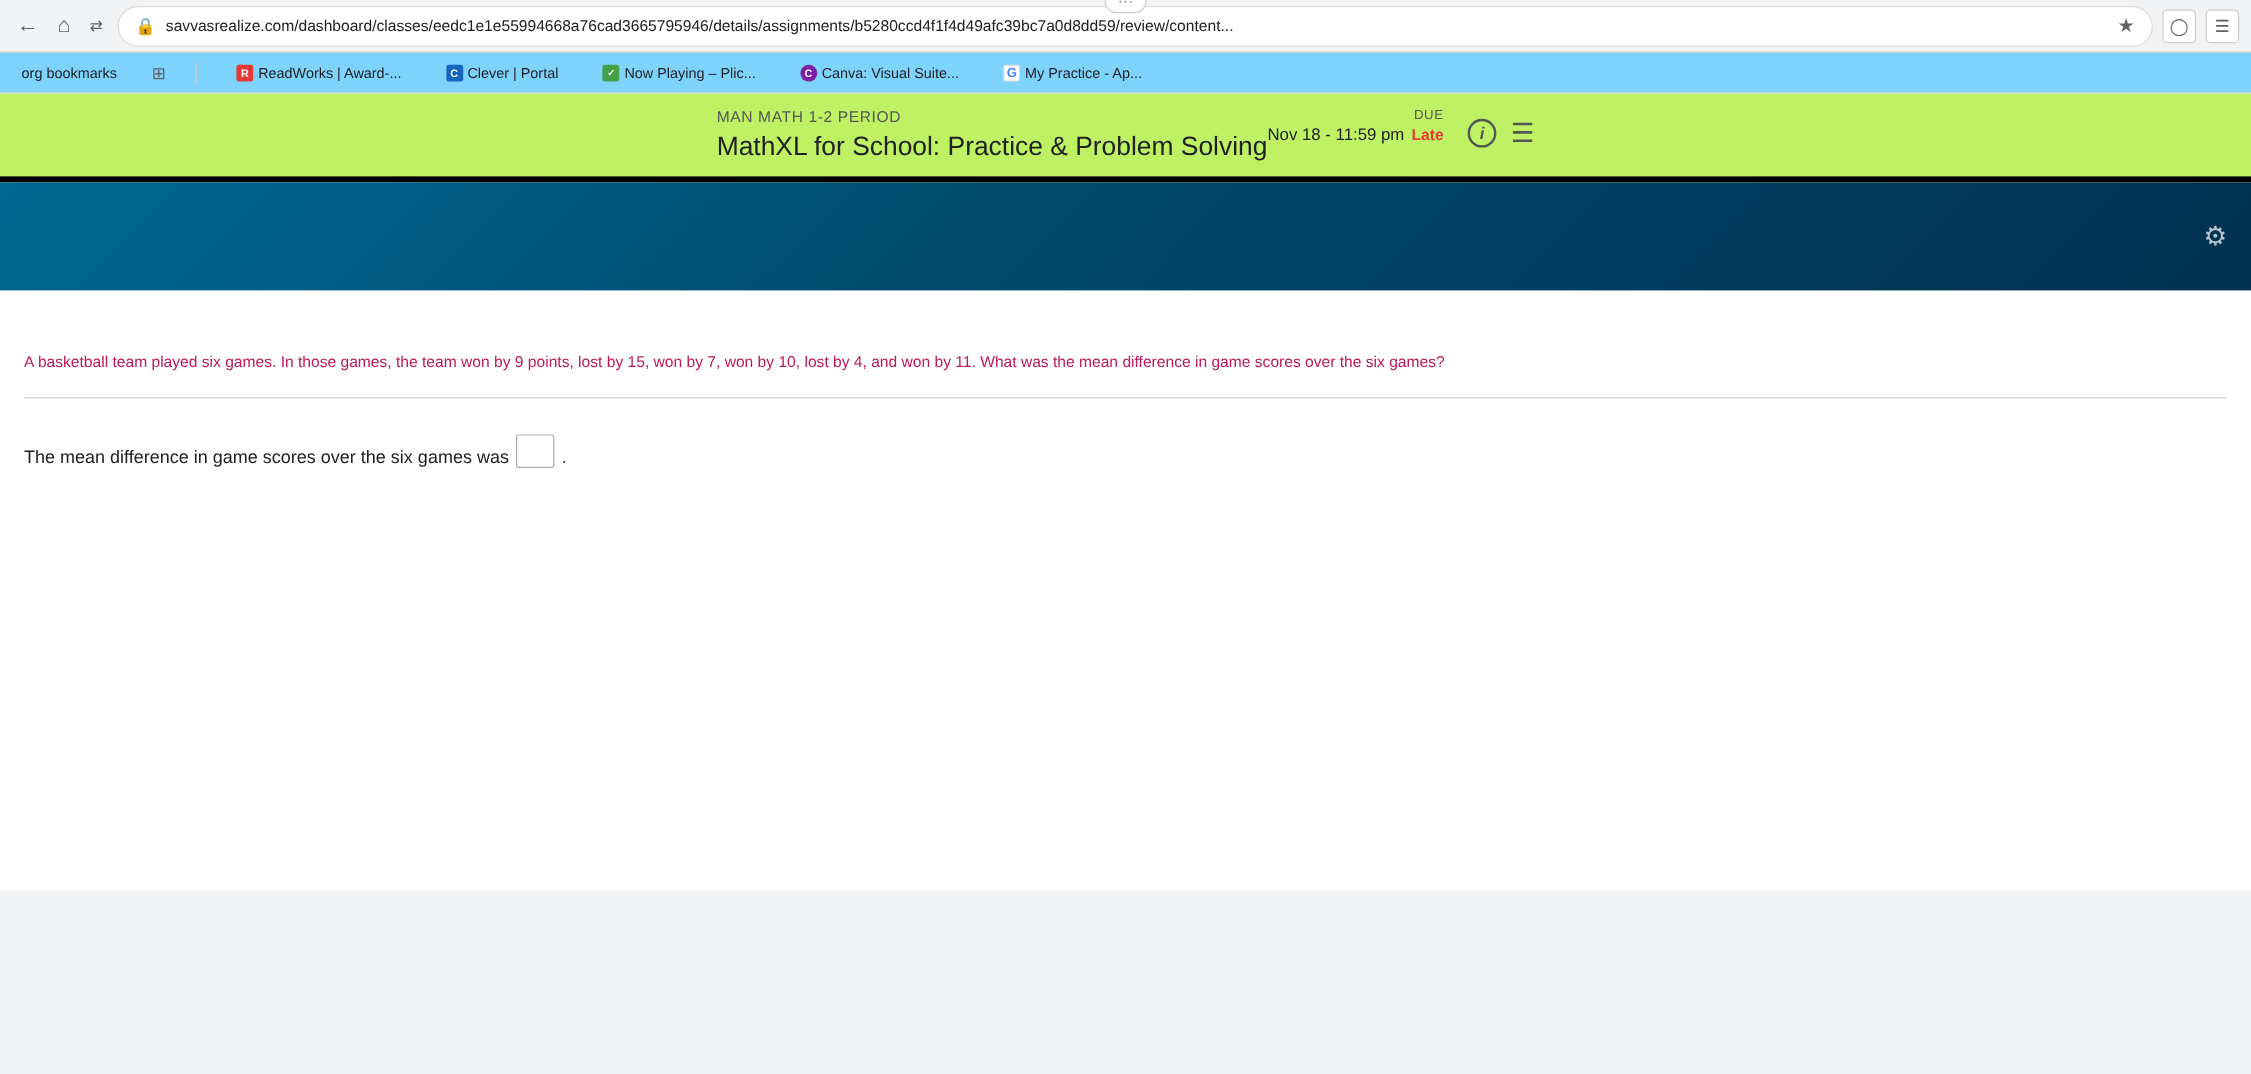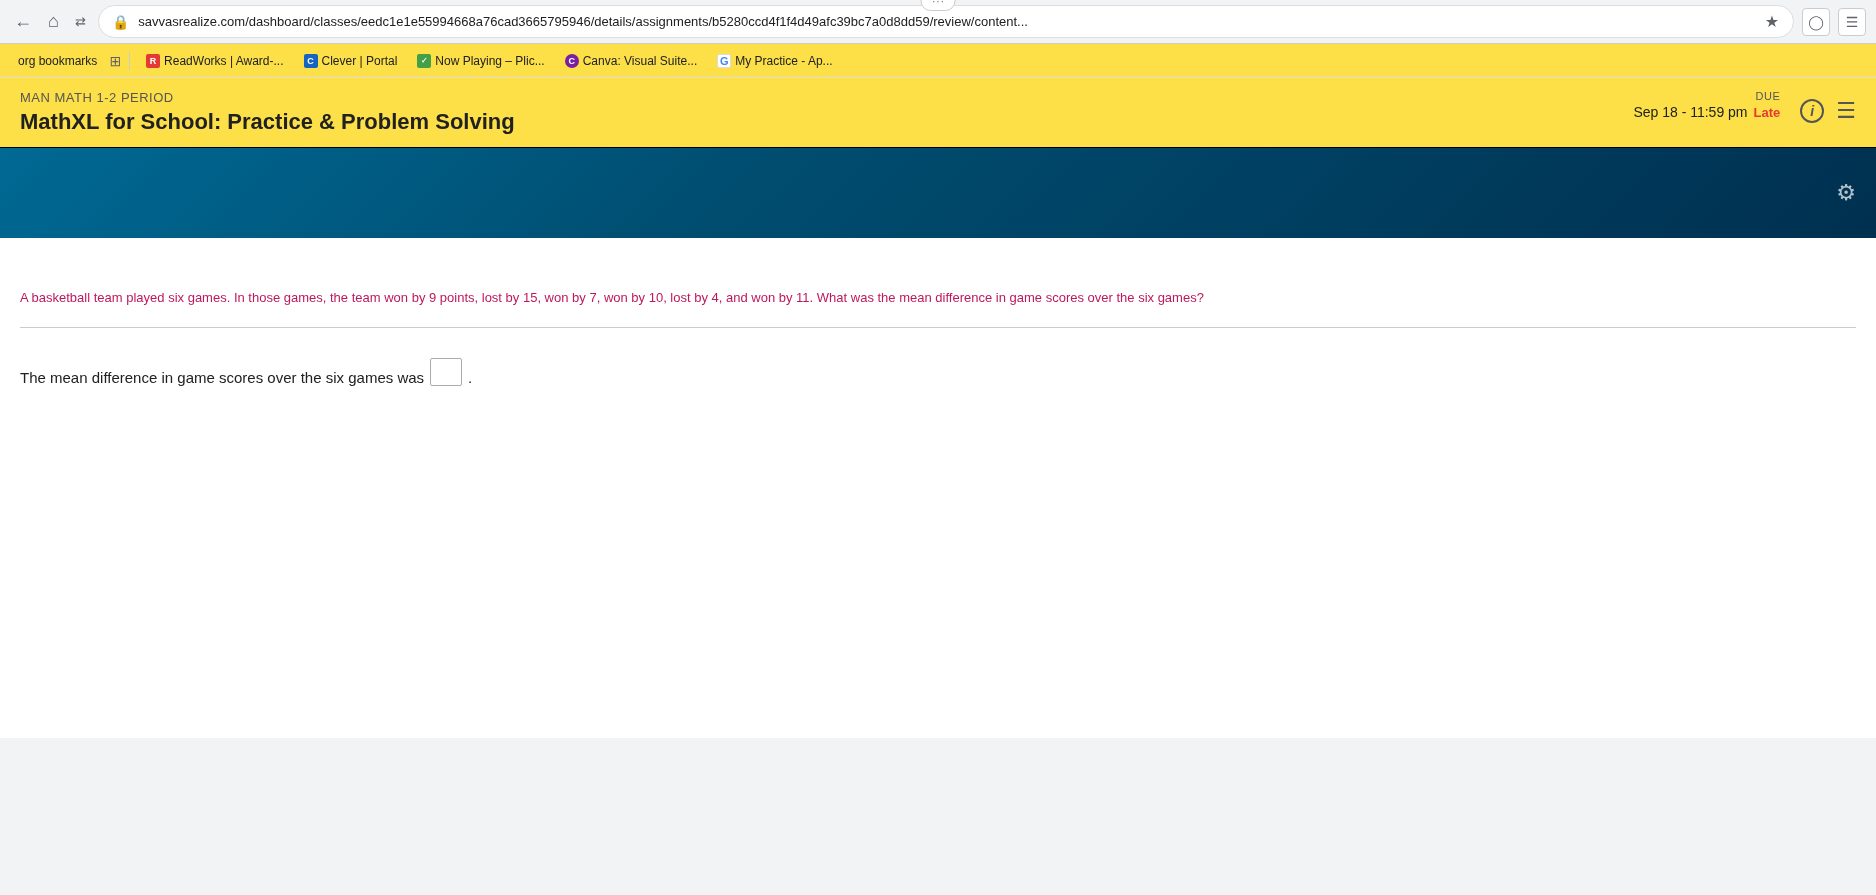--- a/index.html
+++ b/index.html
@@ -43,23 +43,23 @@
     .browser-actions .action-btn {
       width: 28px; height: 28px; border: 1px solid #ccc; border-radius: 4px;
       display: flex; align-items: center; justify-content: center;
       background: white; cursor: pointer; font-size: 14px; color: #5f6368;
     }
 
     
     .bookmarks-bar {
       display: flex;
       align-items: center;
-      background: #fde047;
+      background: #7dd3fc;
       padding: 4px 10px;
-      gap: 4px;
+      gap: 21px;
       border-bottom: 1px solid #ddd;
       height: 34px;
       font-size: 12px;
       color: #202124;
     }
     .bookmark-item {
       display: flex;
       align-items: center;
       gap: 4px;
       padding: 3px 8px;
@@ -79,38 +79,38 @@
     .bm-nowplaying { background: #43a047; }
     .bm-canva { background: #7b1fa2; }
     .bm-google { background: white; border: 1px solid #ddd; }
     .divider-v { width: 1px; background: #ccc; height: 18px; margin: 0 4px; }
 
     
     .page-content { background: white; width: 100%; }
 
     
     .assignment-header {
-      background: #fde047;
+      background: #bef264;
       padding: 12px 20px;
       display: flex;
-      justify-content: space-between;
+      justify-content: center;
       align-items: flex-start;
-      border-bottom: 1px solid #000000;
+      border-bottom: 5px solid #000000;
     }
     .assignment-title-area { display: flex; flex-direction: column; }
     .assignment-class {
       font-size: 13px;
       color: #555;
       text-transform: uppercase;
       letter-spacing: 0.5px;
       margin-bottom: 4px;
     }
     .assignment-name {
       font-size: 22px;
-      font-weight: bold;
+      font-weight: normal;
       color: #212121;
     }
     .assignment-due-area {
       text-align: right;
       display: flex;
       flex-direction: column;
       align-items: flex-end;
       gap: 2px;
     }
     .due-label { font-size: 11px; color: #555; text-transform: uppercase; letter-spacing: 0.5px; }
@@ -244,21 +244,21 @@
 
   <div class="assignment-header">
     <div class="assignment-title-area">
       <div class="assignment-class">MAN MATH 1-2 PERIOD</div>
       <div class="assignment-name">MathXL for School: Practice &amp; Problem Solving</div>
     </div>
     <div style="display:flex; align-items:flex-start; gap:20px;">
       <div class="assignment-due-area">
         <div class="due-label">DUE</div>
         <div class="due-date">
-          <span>Sep 18 - 11:59 pm</span>
+          <span>Nov 18 - 11:59 pm</span>
           <span class="late-badge">Late</span>
         </div>
       </div>
       <div class="header-icons">
         <span class="header-icon-btn" style="font-size:20px; font-weight:bold; border:2px solid #555; border-radius:50%; width:24px; height:24px; display:flex; align-items:center; justify-content:center; font-style:italic; font-size:14px;">i</span>
         <span class="header-icon-btn" style="font-size:22px;">☰</span>
       </div>
     </div>
   </div>
 

